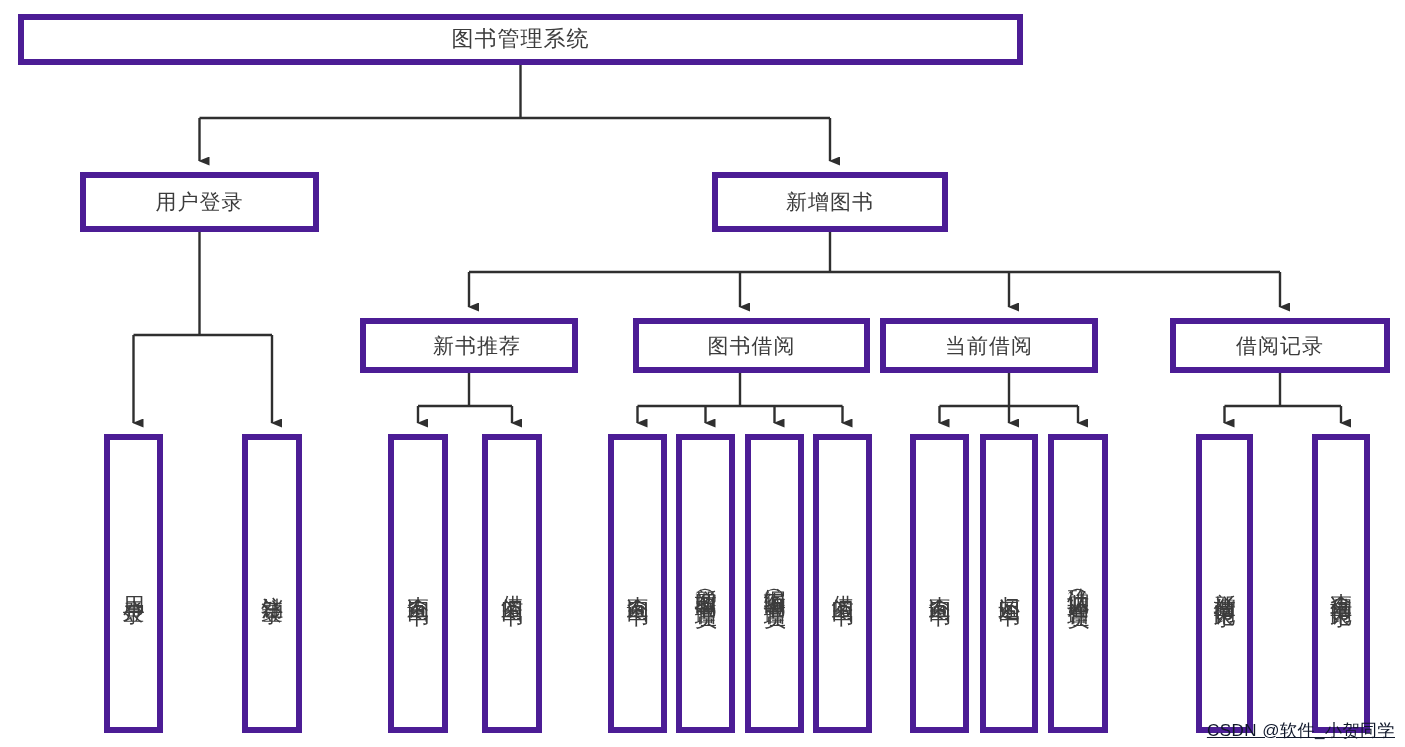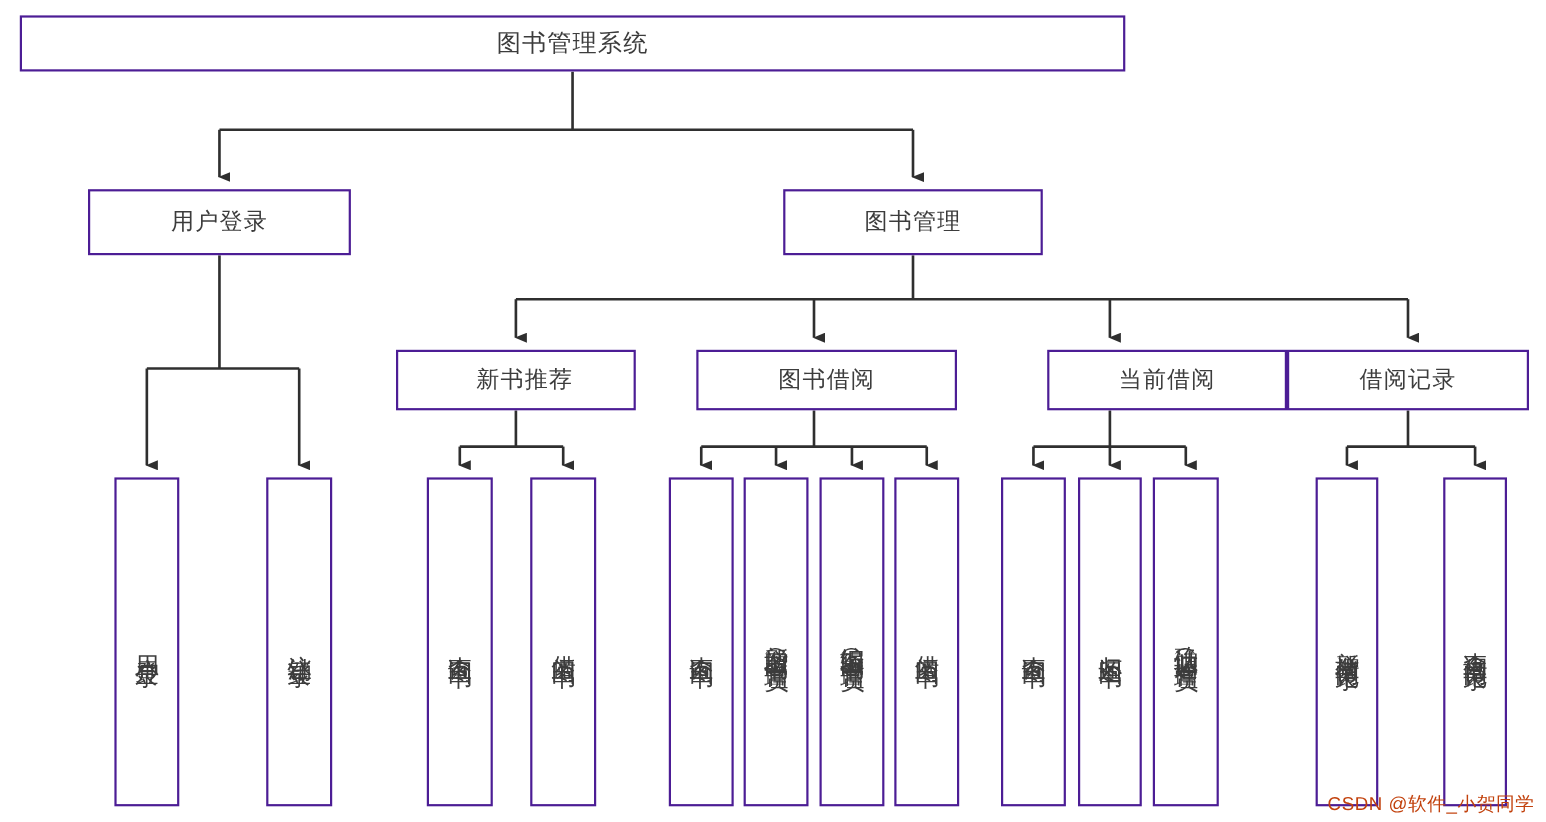--- a/index.html
+++ b/index.html
@@ -17,21 +17,21 @@
   }
   svg#connectors{
     position:absolute;left:0;top:0;
     width:1405px;height:747px;
     pointer-events:none;
   }
   .node{
     position:absolute;
     box-sizing:border-box;
     background:#ffffff;
-    border:2px solid #4c1d95;
+    border:6px solid #4c1d95;
     display:flex;
     align-items:center;
     justify-content:center;
     color:#3c3c3c;
     line-height:1.12;
     text-align:center;
   }
   .node.horizontal{
     writing-mode:horizontal-tb;
     font-size:21px;
@@ -54,24 +54,25 @@
     white-space:pre-line;
   }
   .node.vertical .label{
     white-space:normal;
   }
   #watermark{
     position:absolute;
     right:10px;
     bottom:5px;
     font-size:17px;
-    color:#c2410c;
+    color:#0f172a;
     letter-spacing:0.5px;
     user-select:none;
     white-space:nowrap;
+    text-decoration:underline;
   }
 </style>
 </head>
 <body>
 
 <div id="diagram-root">
 
   <svg id="connectors" viewBox="0 0 1405 747" xmlns="http://www.w3.org/2000/svg">
     <defs>
       <marker id="arrowhead" markerWidth="9" markerHeight="11" refX="4.5" refY="10" orient="auto" markerUnits="userSpaceOnUse">
@@ -116,29 +117,29 @@
   </svg>
 
   <div id="node-layer">
       <div class="node horizontal root" style="left: 18px; top: 14px; width: 1005px; height: 51px;">
         <span class="label">图书管理系统</span>
       </div>
       <div class="node horizontal" style="left: 80px; top: 172px; width: 239px; height: 60px;">
         <span class="label">用户登录</span>
       </div>
       <div class="node horizontal" style="left: 712px; top: 172px; width: 236px; height: 60px;">
-        <span class="label">图书管理</span>
+        <span class="label">新增图书</span>
       </div>
       <div class="node horizontal" style="left: 360px; top: 318px; width: 218px; height: 55px; padding-left: 16px;">
         <span class="label">新书推荐</span>
       </div>
       <div class="node horizontal" style="left: 633px; top: 318px; width: 237px; height: 55px;">
         <span class="label">图书借阅</span>
       </div>
-      <div class="node horizontal" style="left: 952px; top: 318px; width: 218px; height: 55px;">
+      <div class="node horizontal" style="left: 880px; top: 318px; width: 218px; height: 55px;">
         <span class="label">当前借阅</span>
       </div>
       <div class="node horizontal" style="left: 1170px; top: 318px; width: 220px; height: 55px;">
         <span class="label">借阅记录</span>
       </div>
       <div class="node vertical" style="left: 104px; top: 434px; width: 59px; height: 299px;">
         <span class="label">用户登录</span>
       </div>
       <div class="node vertical" style="left: 242px; top: 434px; width: 60px; height: 299px;">
         <span class="label">注销登录</span>

